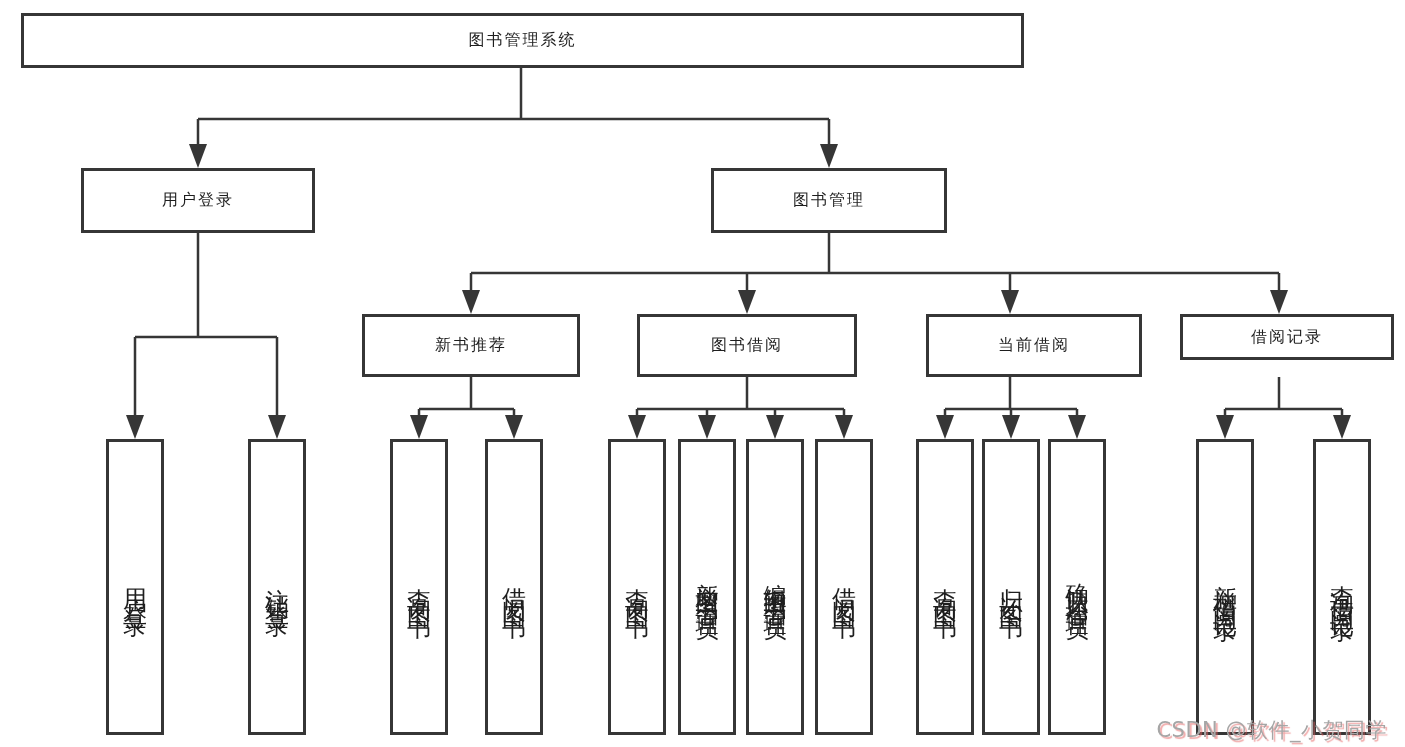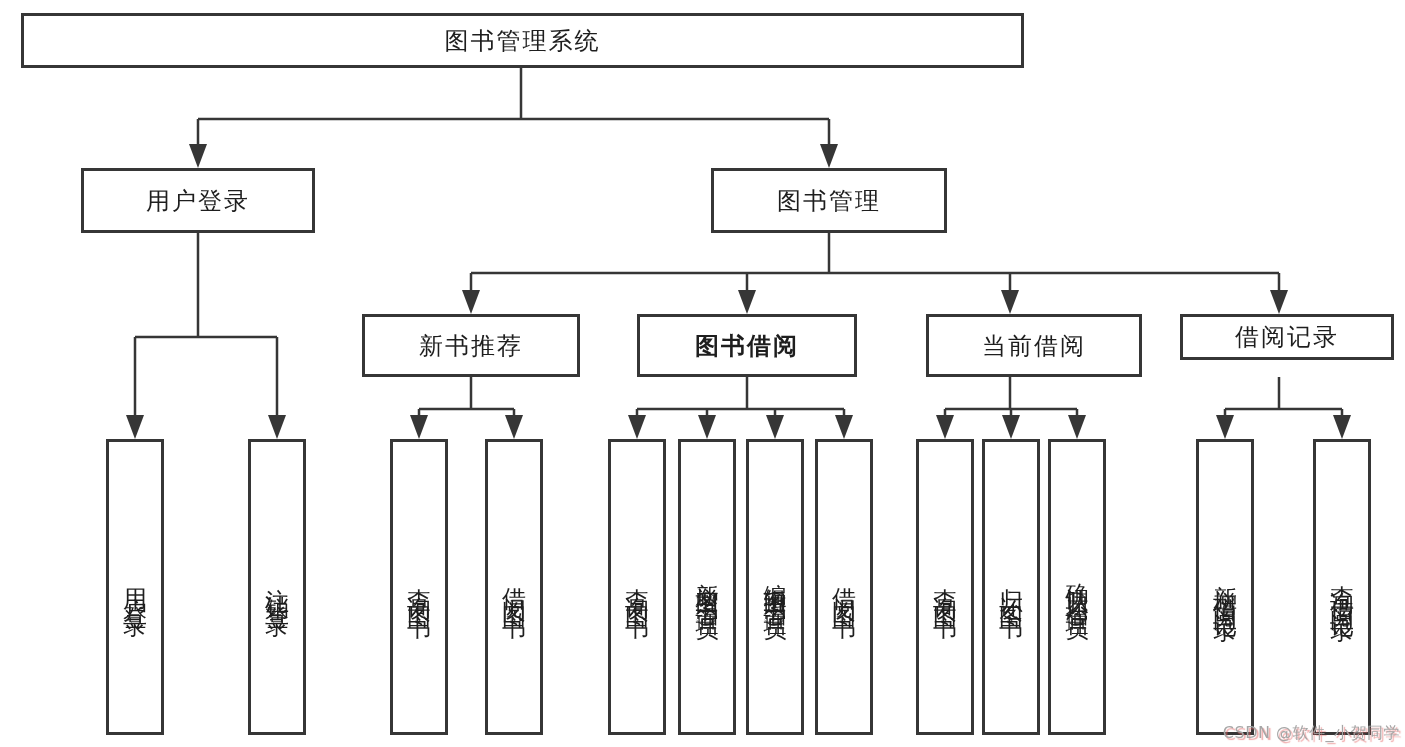--- a/index.html
+++ b/index.html
@@ -22,41 +22,41 @@
     box-sizing: border-box;
     background: #ffffff;
     border: 3px solid #363636;
     display: flex;
     align-items: center;
     justify-content: center;
     color: #1e1e1e;
     z-index: 1;
   }
   .hlabel {
-    font-size: 24px;
+    font-size: 16px;
     letter-spacing: 2px;
     white-space: nowrap;
   }
   .leaf {
     border-width: 3px;
   }
   .vlabel {
     writing-mode: vertical-rl;
     text-orientation: mixed;
     font-size: 24px;
     letter-spacing: 9px;
     line-height: 1;
     white-space: nowrap;
   }
   #watermark {
     position: absolute;
-    right: 5px;
+    right: 18px;
     bottom: 3px;
     z-index: 2;
-    font-size: 16px;
+    font-size: 21px;
     letter-spacing: 0.5px;
     color: #a6a6a6;
     text-shadow: 2px 2px 1px rgba(229, 99, 99, 0.55);
     white-space: nowrap;
   }
 </style>
 </head>
 <body>
 
 <div id="stage">
@@ -101,21 +101,21 @@
   <div class="box" style="left:81px; top:168px; width:234px; height:65px;">
     <span class="hlabel">用户登录</span>
   </div>
   <div class="box" style="left:362px; top:314px; width:218px; height:63px;">
     <span class="hlabel">新书推荐</span>
   </div>
 
   <div class="box" style="left:711px; top:168px; width:236px; height:65px;">
     <span class="hlabel">图书管理</span>
   </div>
-  <div class="box" style="left:637px; top:314px; width:220px; height:63px;font-weight:bold;">
+  <div class="box" style="left:637px; top:314px; width:220px; height:63px;">
     <span class="hlabel">图书借阅</span>
   </div>
   <div class="box" style="left:902px; top:314px; width:216px; height:63px;margin-left:24px;">
     <span class="hlabel">当前借阅</span>
   </div>
   <div class="box" style="left:1172px; top:314px; width:214px; height:46px;margin-left:8px;">
     <span class="hlabel">借阅记录</span>
   </div>
 
   <div class="box leaf" style="left:106px; top:439px; width:58px; height:296px;">

